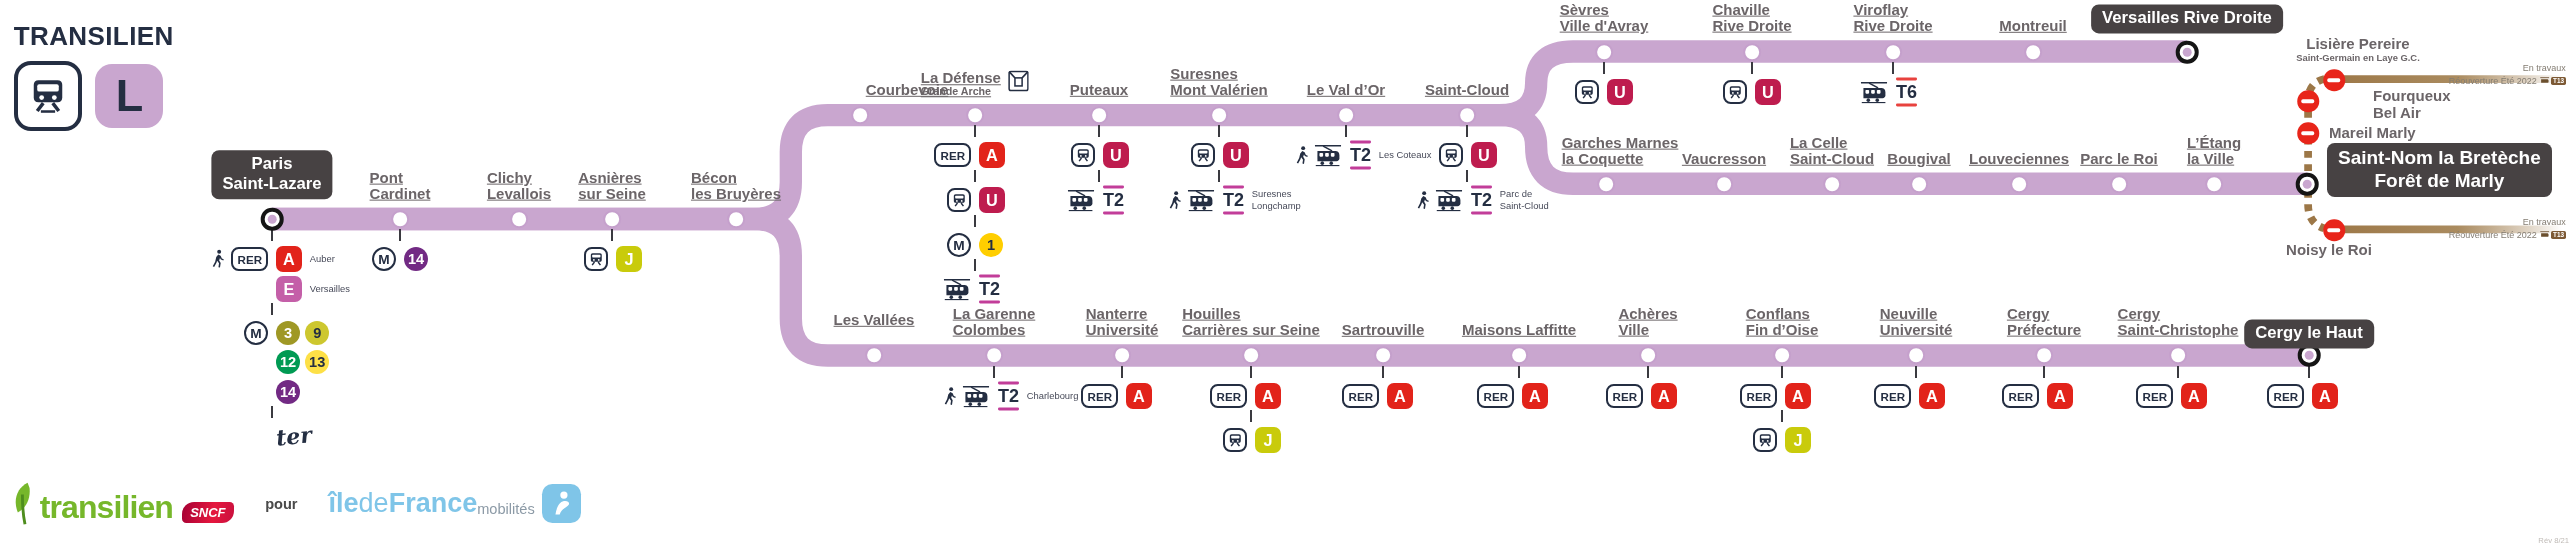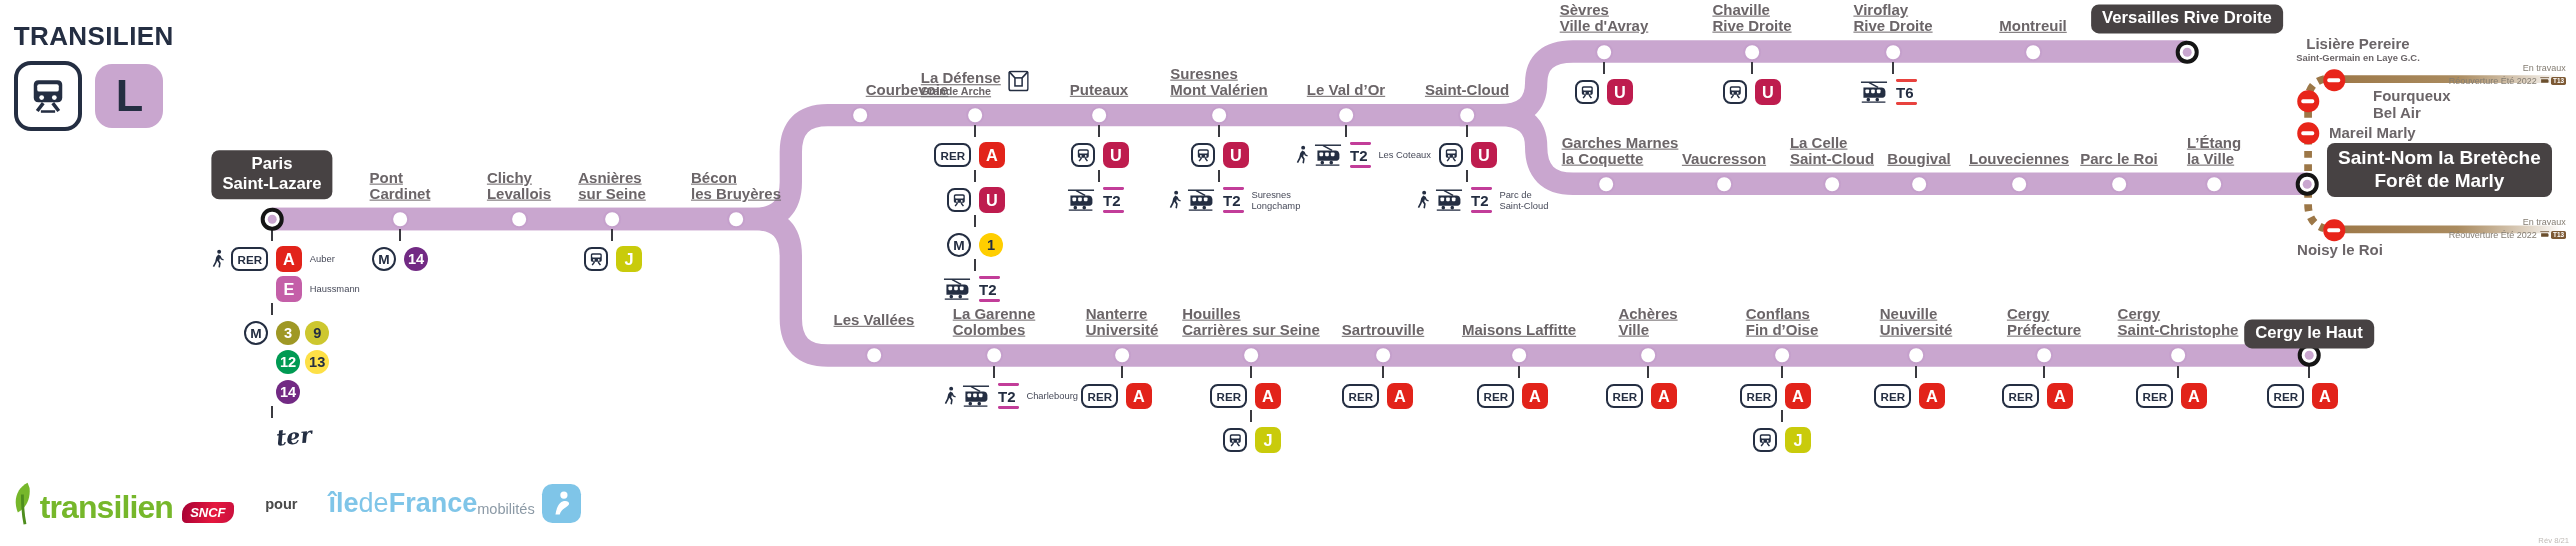--- a/index.html
+++ b/index.html
@@ -41,21 +41,21 @@
          display:flex;align-items:center;justify-content:center;flex:none;}
   .mnum{width:24px;height:24px;border-radius:50%;color:#fff;font-weight:bold;font-size:14.6px;
         display:flex;align-items:center;justify-content:center;flex:none;}
   .mnum.dark{color:#242E42;}
   .rerbox{height:20.6px;padding:0 4.3px;border:2.6px solid #242E42;border-radius:7.7px;background:#fff;
         font-size:11.6px;font-weight:bold;color:#242E42;display:flex;align-items:center;justify-content:center;flex:none;}
   .trainbox{width:20.6px;height:20.6px;border:2.6px solid #242E42;border-radius:7.7px;background:#fff;
         display:flex;align-items:center;justify-content:center;flex:none;}
   .metroM{width:20.6px;height:20.6px;border:2.6px solid #242E42;border-radius:50%;background:#fff;
         font-size:13.7px;font-weight:bold;color:#242E42;display:flex;align-items:center;justify-content:center;flex:none;}
-  .tramT{display:flex;flex-direction:column;align-items:flex-start;font-weight:bold;font-size:15px;
+  .tramT{display:flex;flex-direction:column;align-items:flex-end;font-weight:bold;font-size:18px;
         color:#242E42;line-height:1;flex:none;}
   .tramT i{display:block;width:20.6px;height:3.4px;border-radius:1.3px;margin:2.1px 0;}
   .b-ter{font-family:"DejaVu Serif",serif;font-style:italic;font-weight:bold;font-size:22px;
         color:#242E42;transform:rotate(-6deg);}
   .note{font-size:9.4px;color:#474A59;line-height:1.2;white-space:pre;text-align:left;margin-left:2.6px;}
   .icon-svg{display:block;}
 
   
   .noentry{position:absolute;width:21.5px;height:21.5px;border-radius:50%;background:#E8251A;
         transform:translate(-50%,-50%);z-index:8;}
@@ -141,21 +141,21 @@
               <path d="M10 7 L13.2 8.6 L14.9 12.4 L17.5 13.5 L16.9 15.2 L13.5 13.8 L12.3 11.6 L11.2 14.9 L13.3 18.4 L12.3 24.6 L10.2 24.2 L11 18.9 L8.4 15.4 L7.5 18.3 L4.3 24 L2.4 23 L5.7 16.6 L7.2 10.2 Z"></path>
             </svg>
           </span>
           <span class="rerbox">RER</span>
         </span>
         <span class="badge" style="background: rgb(226, 35, 26);">A</span>
         <span class="note">Auber</span>
       </div>
       <div class="conn-row" style="left: 276px; top: 289px;">
         <span class="badge" style="background: rgb(196, 95, 168);">E</span>
-        <span class="note">Haussmann</span>
+        <span class="note">Versailles</span>
       </div>
       <div class="tick" style="left: 272px; top: 303px;"></div>
       <div class="conn-row" style="left: 276px; top: 333px;">
         <span class="conn-left">
           <span class="metroM">M</span>
         </span>
         <span class="mnum" style="background: rgb(159, 152, 37);">3</span>
         <span class="mnum dark" style="background: rgb(205, 199, 47);">9</span>
       </div>
       <div class="conn-row" style="left: 276px; top: 362px;">
@@ -683,21 +683,21 @@
       </div>
       <div class="cst-label" style="left: 2329px; top: 88px; margin-left: 44px;">Fourqueux
 Bel Air</div>
       <div class="noentry" style="left: 2308px; top: 133px;">
         <i></i>
       </div>
       <div class="cst-label" style="left: 2329px; top: 125px;">Mareil Marly</div>
       <div class="noentry" style="left: 2334px; top: 230px;">
         <i></i>
       </div>
-      <div class="cst-label" style="left: 2329px; top: 242px; transform: translateX(-50%); text-align: center; margin-left: 11px;">Noisy le Roi</div>
+      <div class="cst-label" style="left: 2329px; top: 242px; transform: translateX(-50%); text-align: center;">Noisy le Roi</div>
       <div class="notice" style="top: 62px;">
         <div>En travaux</div>
         <div>Réouverture Été 2022<span class="mini">
             <svg class="icon-svg" width="9.4" height="7.7" viewBox="0 0 34 27">
               <path d="M4 8 h22 c3 0 5 2 5 5 v4 c0 2-1.5 3.5-3.5 3.5 H4 z" fill="#6B4F2E"></path>
               <line x1="1" y1="2" x2="33" y2="2" stroke="#6B4F2E" stroke-width="3"></line>
             </svg>
             <span class="t13">T13</span>
           </span></div>
       </div>

